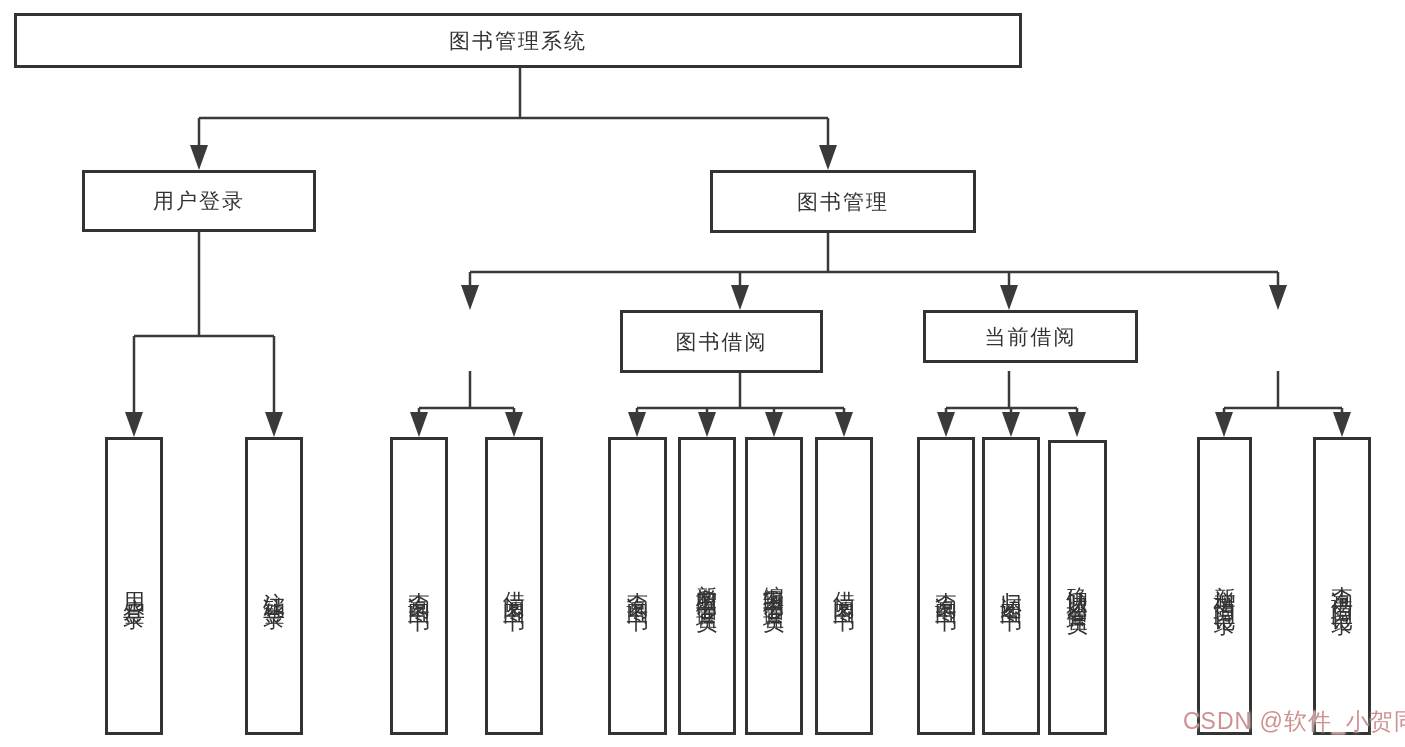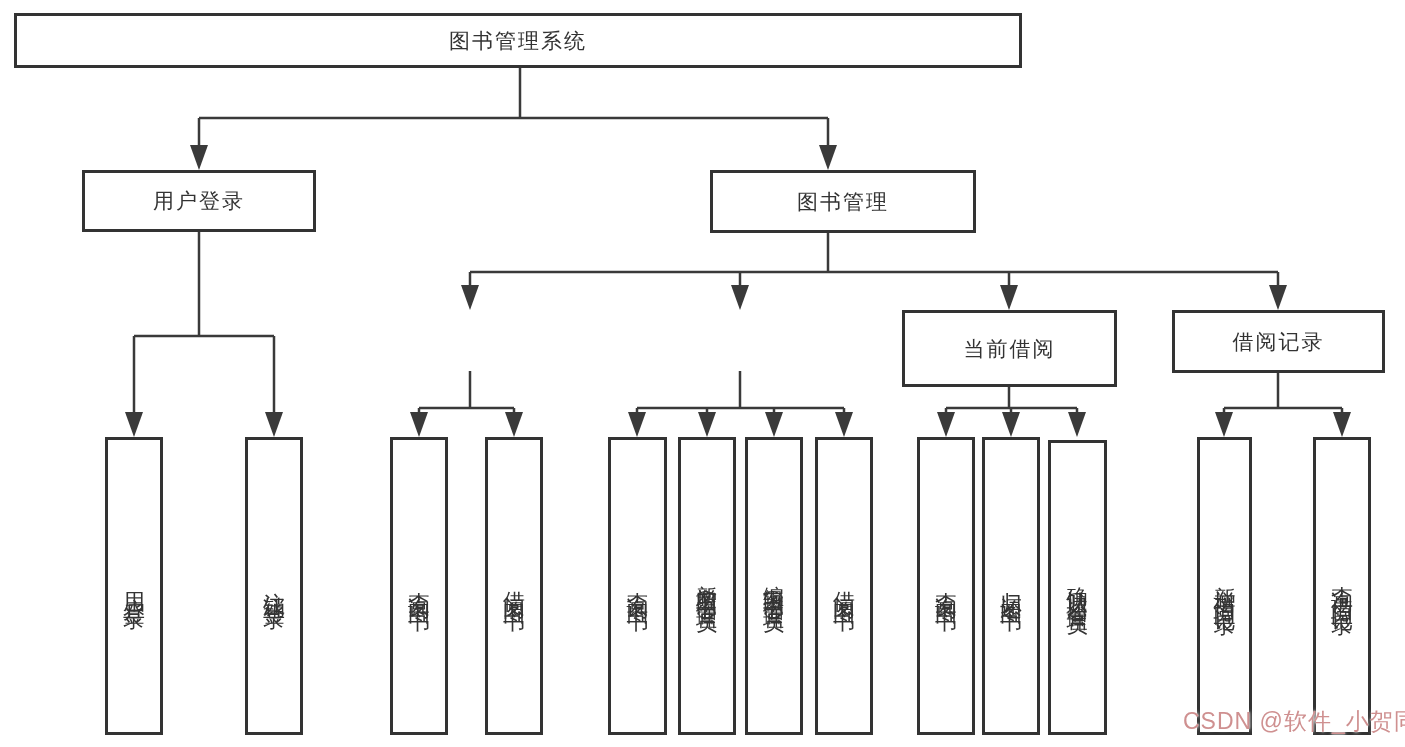--- a/index.html
+++ b/index.html
@@ -124,25 +124,25 @@
     <span>图书管理系统</span>
   </div>
 
   <div class="box" style="left:82px;top:170px;width:234px;height:62px">
     <span>用户登录</span>
   </div>
   <div class="box" style="left:710px;top:170px;width:266px;height:63px">
     <span>图书管理</span>
   </div>
 
-  <div class="box" style="left:902px;top:310px;width:215px;height:77px">
+  <div class="box" style="left:620px;top:310px;width:203px;height:63px">
+    <span>图书借阅</span>
+  </div>
+  <div class="box" style="left:923px;top:310px;width:215px;height:53px">
     <span>当前借阅</span>
-  </div>
-  <div class="box" style="left:1172px;top:310px;width:213px;height:63px">
-    <span>借阅记录</span>
   </div>
 
   <div class="box vbox" style="left:105px;top:437px;width:58px;height:298px">
     <span>用户登录</span>
   </div>
   <div class="box vbox" style="left:245px;top:437px;width:58px;height:298px">
     <span>注销登录</span>
   </div>
 
   <div class="box vbox" style="left:390px;top:437px;width:58px;height:298px">

